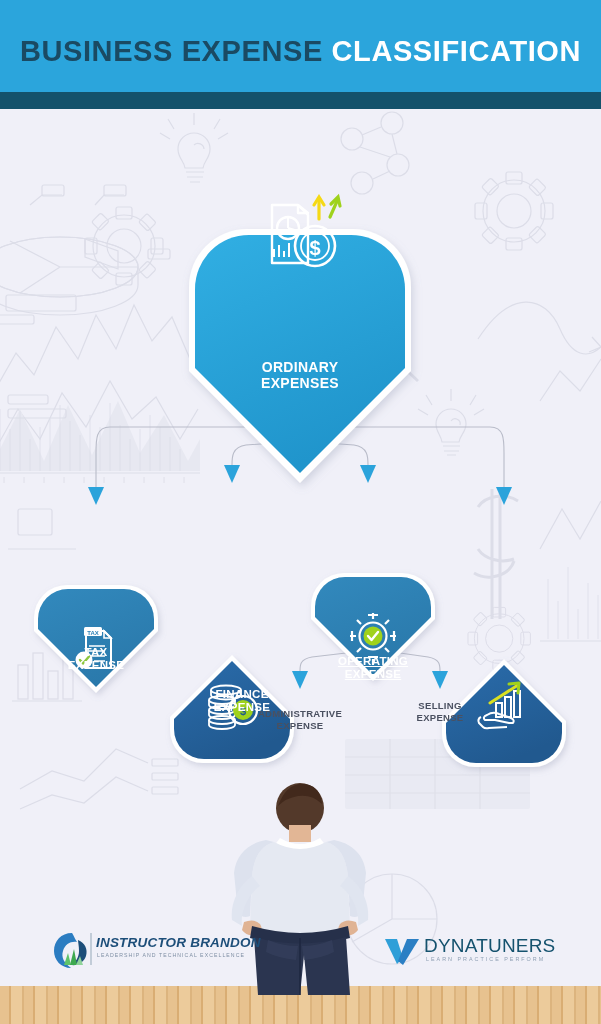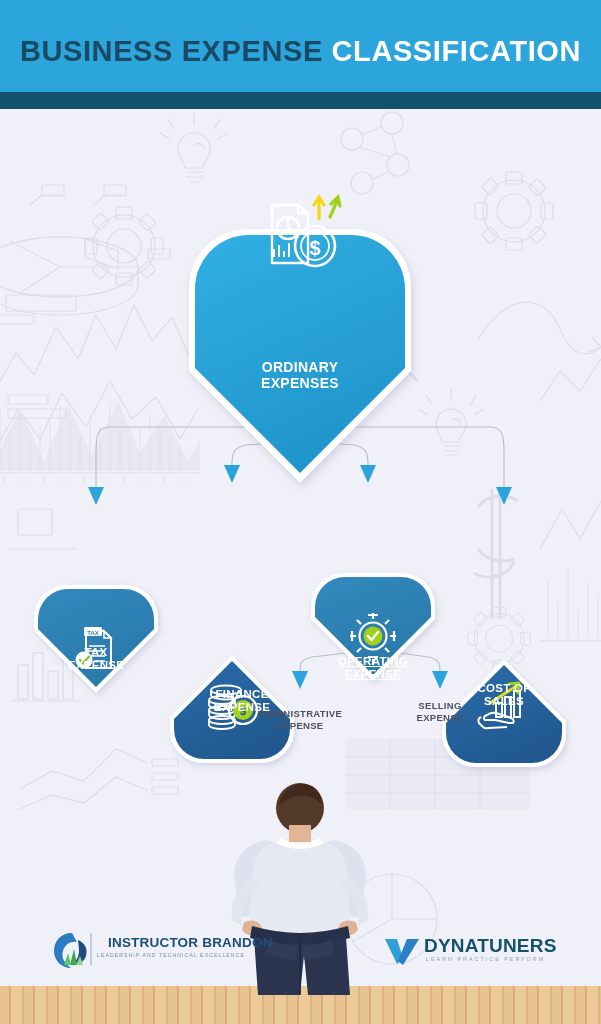--- a/index.html
+++ b/index.html
@@ -105,45 +105,46 @@
   }
 
   
   #logo-left {
     position: absolute;
     left: 52px; top: 930px;
     width: 185px; height: 42px;
   }
   #logo-left .brand {
     position: absolute;
-    left: 56px; top: 5px;
+    left: 44px; top: 5px;
     font-size: 13.5px;
     font-weight: bold;
     color: #1d4e79;
     letter-spacing: 0.2px;
     white-space: nowrap;
+    font-style: italic;
   }
   #logo-left .tag {
     position: absolute;
     left: 45px; top: 22px;
     font-size: 5.2px;
     color: #7f8fa4;
     letter-spacing: 1.05px;
     white-space: nowrap;
   }
   #logo-right {
     position: absolute;
     left: 383px; top: 933px;
     width: 170px; height: 38px;
   }
   #logo-right .brand {
     position: absolute;
     left: 41px; top: 2px;
     font-size: 19px;
-    font-weight: bold;
+    font-weight: normal;
     color: #15526e;
     letter-spacing: 0.2px;
     white-space: nowrap;
   }
   #logo-right .tag {
     position: absolute;
     left: 43px; top: 23px;
     font-size: 5.4px;
     color: #8fa0b4;
     letter-spacing: 2.0px;
@@ -494,22 +495,20 @@
 
   <div class="node-label child-label" style="left:46px; top:646px; width:100px;">TAX
 EXPENSE</div>
 
   <div class="node-label child-label" style="left:192px; top:688px; width:100px;">FINANCE
 EXPENSE</div>
 
   <div class="node-label child-label" style="left:318px; top:655px; width:110px;text-decoration:underline;">OPERATING
 EXPENSE</div>
 
-  <div class="node-label child-label" style="left:454px; top:682px; width:100px;">COST OF
-SALES</div>
 
   <div class="sub-label" style="left:236px; top:700px; width:128px;margin-top:8px;">ADMINISTRATIVE
 EXPENSE</div>
 
   <div class="sub-label" style="left:386px; top:700px; width:108px;">SELLING
 EXPENSE</div>
 
   <div id="logo-left">
     <svg width="40" height="40" viewBox="0 0 40 40" style="position:absolute;left:0;top:1px;">
       <path d="M20 2 C9 2 2 10 2 20 C2 29 9 37 19 37 C12 32 9 26 11 20 C13 13 19 10 25 11 C22 6 21 3 20 2 Z" fill="#2b7cc1"></path>

